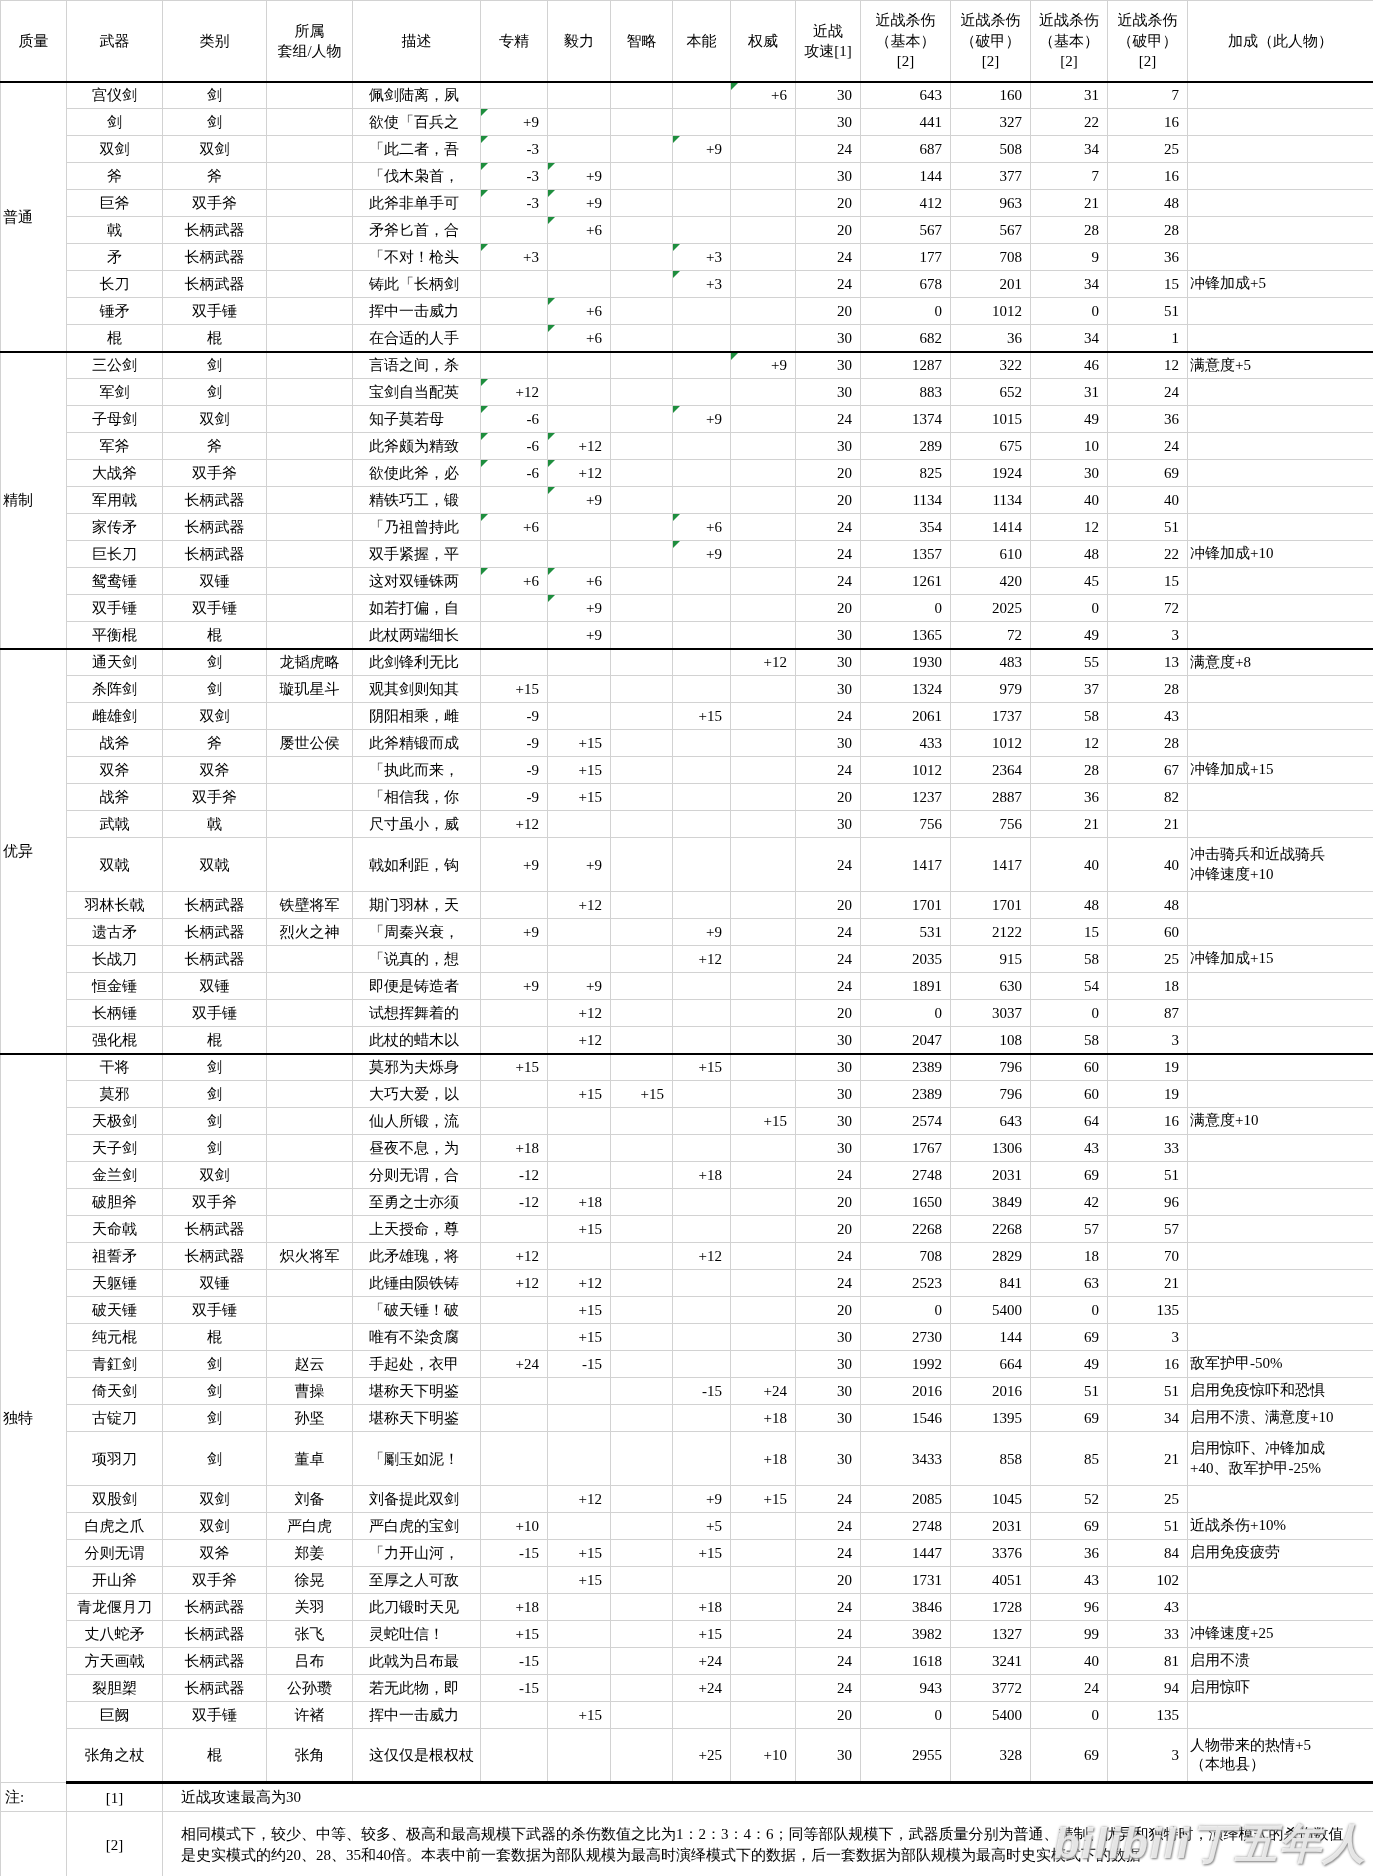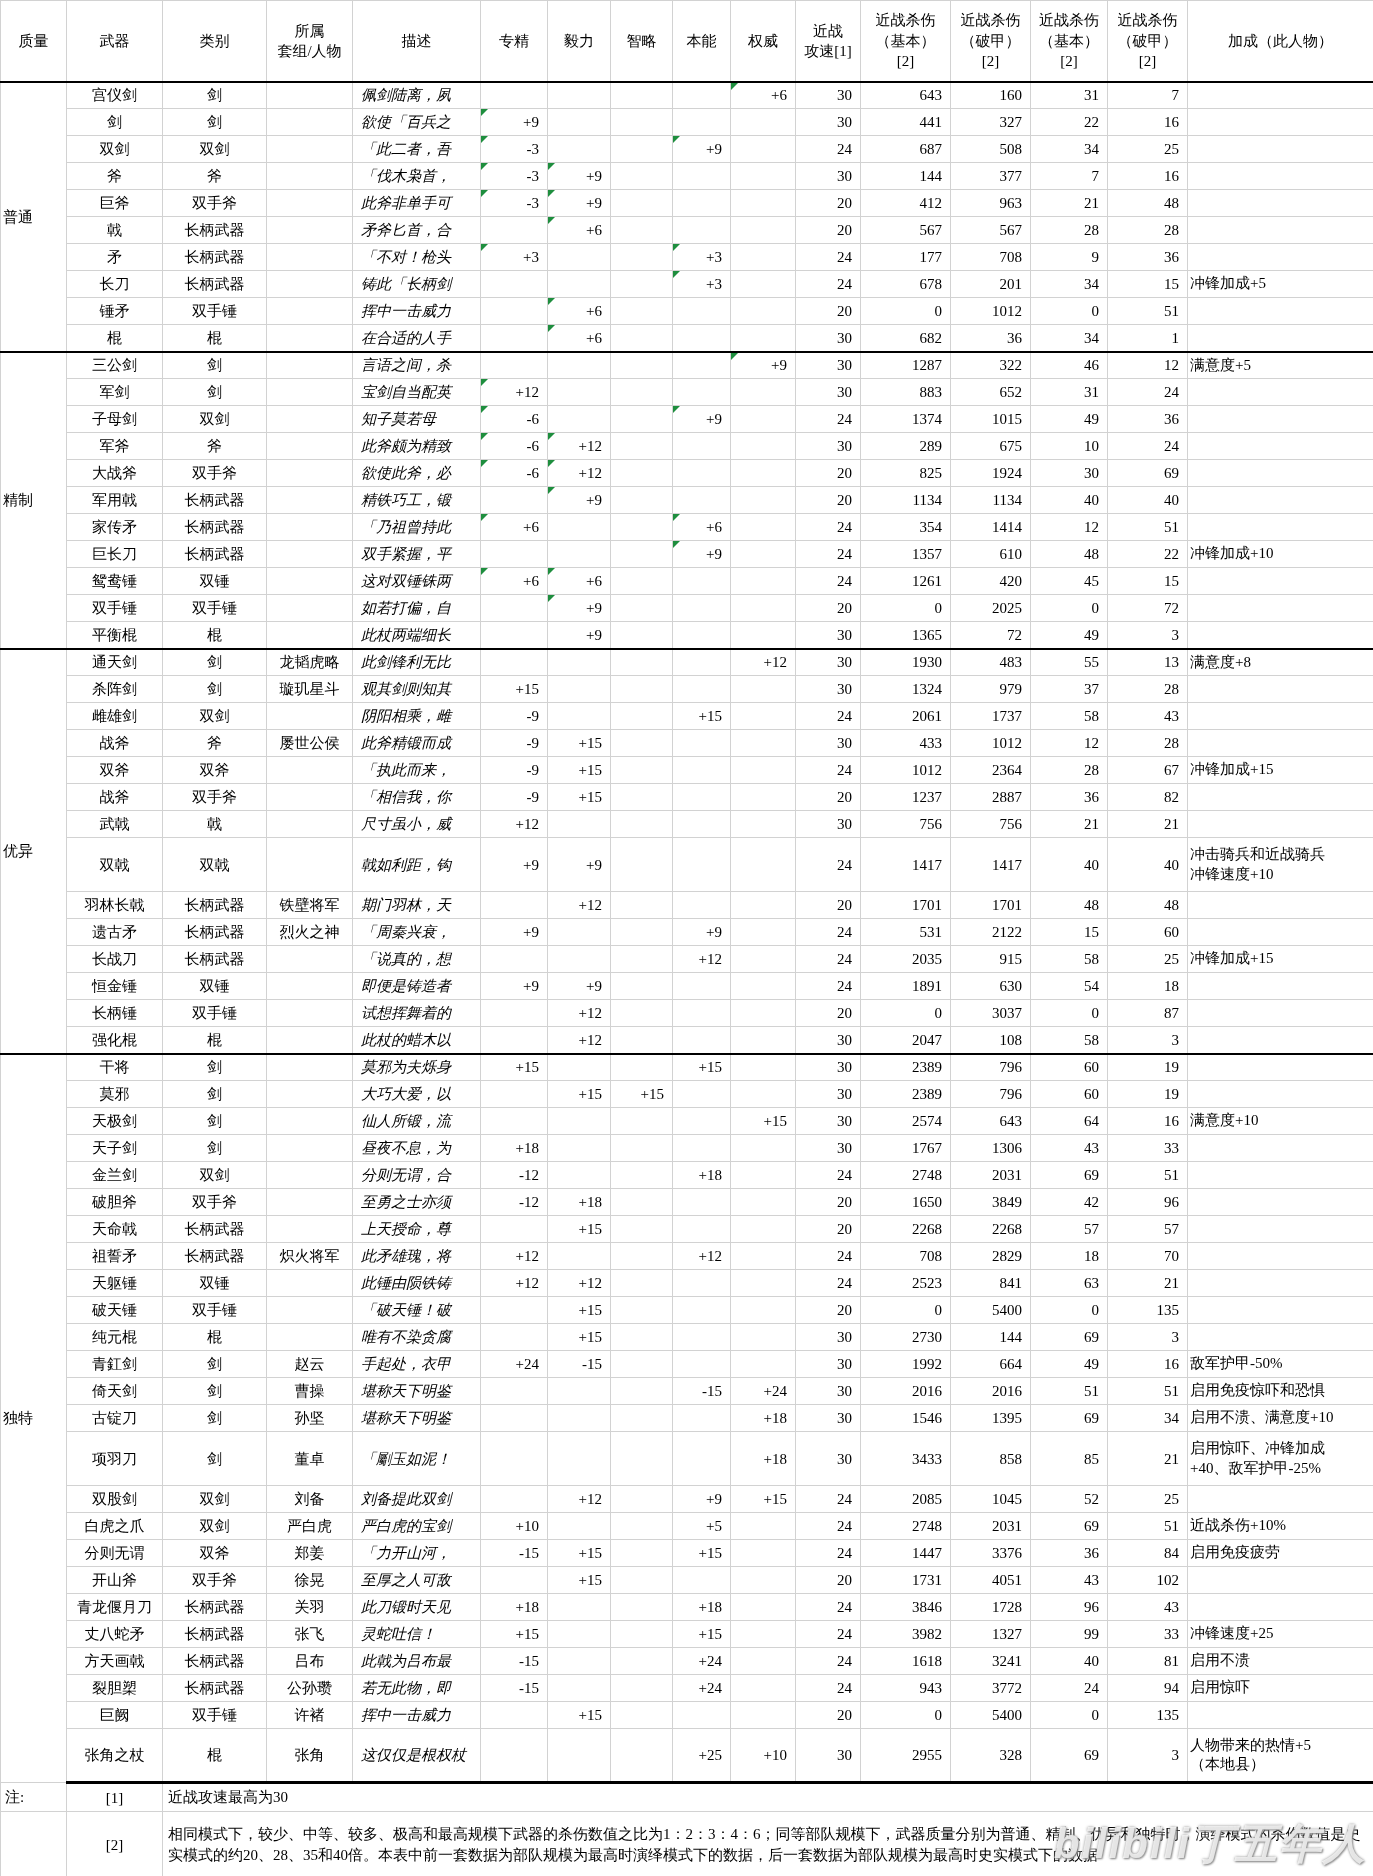--- a/index.html
+++ b/index.html
@@ -10,28 +10,28 @@
      white-space:nowrap;box-sizing:border-box;position:relative;vertical-align:middle;
      line-height:1.2;}
   tr.h27 td{height:27px;}
   tr.h54 td{height:54px;}
   tr.hdr td{height:81px;text-align:center;white-space:pre-line;font-size:15px;line-height:1.35;}
   tr.hdr td{border-bottom:2px solid #000;}
   td.sec{border-top:2px solid #000;}
   tr.endrow td{border-bottom:3px solid #000;}
   .qcell{text-align:left;font-size:15px;}
   .ctr{text-align:center;}
-  .left{text-align:left;padding-left:8px;font-style:italic;}
+  .left{text-align:left;padding-left:16px;}
   .num{text-align:right;padding-right:8px;}
   .bonus{text-align:left;white-space:pre-line;line-height:1.3;}
   .mk{position:absolute;top:0;left:0;width:0;height:0;
       border-top:7px solid #1e8e3e;border-right:7px solid transparent;}
   td.noteLabel{text-align:left;padding-left:4px;}
   td.noteRef{text-align:center;}
-  td.noteText{text-align:left;white-space:normal;padding:3px 5px;line-height:1.4;vertical-align:middle;}
+  td.noteText{text-align:left;white-space:normal;padding:3px 18px;line-height:1.4;vertical-align:middle;}
   tr.notes2 td{height:67px;}
   .watermark{position:absolute;right:6px;bottom:4px;font-size:42px;font-weight:bold;
      font-style:italic;font-family:"Liberation Sans","DejaVu Sans",sans-serif;
      color:rgba(255,255,255,0.75);text-shadow:0 0 3px #9a9a9a,1px 1px 2px #8a8a8a;
      letter-spacing:2px;pointer-events:none;}
 </style>
 </head>
 <body>
 
 <div id="app">

